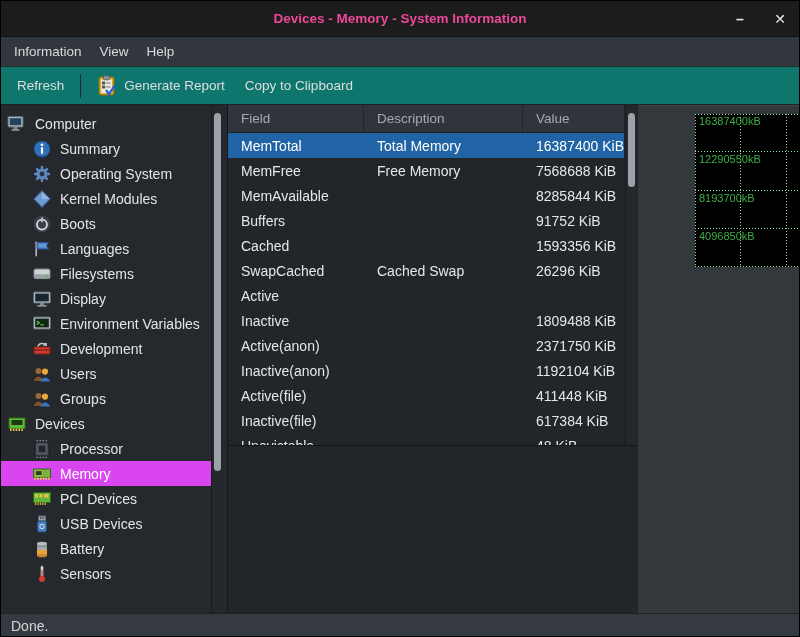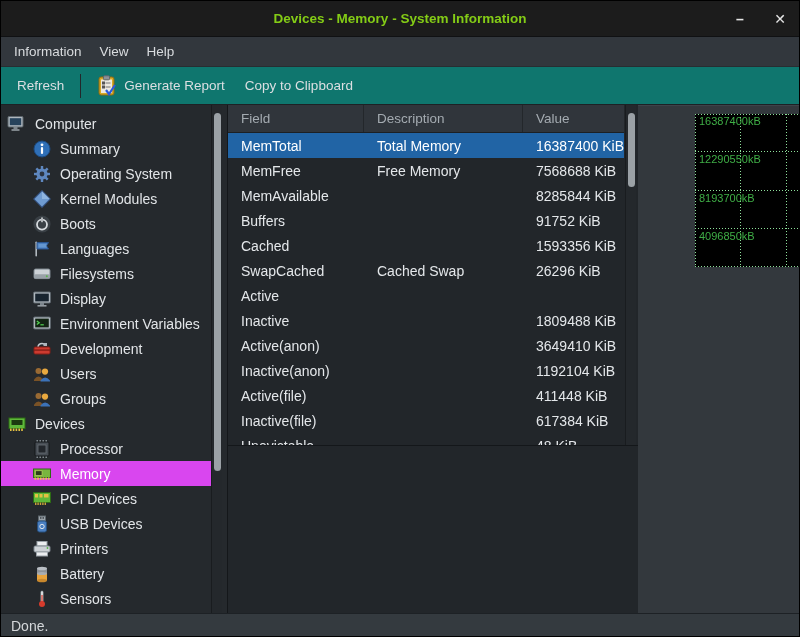--- a/index.html
+++ b/index.html
@@ -1,19 +1,19 @@
 <!DOCTYPE html>
 <html><head>
 <meta charset="utf-8">
 <style>
   html,body{margin:0;padding:0;background:#101214;font-family:"Liberation Sans","DejaVu Sans",sans-serif;-webkit-font-smoothing:antialiased;}
   .window{position:relative;width:800px;height:637px;background:#25292d;overflow:hidden;border:1px solid #000;box-sizing:border-box;}
   
   .titlebar{height:36px;background:#1c1c1c;display:flex;align-items:center;justify-content:center;position:relative;border-bottom:1px solid #101113;box-sizing:border-box;}
-  .title{color:#84cc16;font-size:13.5px;font-weight:bold;}
+  .title{color:#ec4899;font-size:13.5px;font-weight:bold;}
   .winbtns{position:absolute;right:10px;top:0;height:100%;display:flex;align-items:center;gap:22px;}
   .winbtn{color:#e6e6e6;font-size:14px;font-weight:bold;width:18px;text-align:center;cursor:default;line-height:18px;}
   
   .menubar{height:30px;background:#32373d;display:flex;align-items:center;padding-left:4px;border-bottom:1px solid #282d32;box-sizing:border-box;}
   .menu-item{color:#d8dbde;font-size:13.5px;padding:4px 9px;}
   
   .toolbar{height:38px;background:#0f766e;display:flex;align-items:center;padding-left:6px;border-bottom:1px solid #1d2125;box-sizing:border-box;}
   .tool-btn{display:flex;align-items:center;gap:7px;color:#dcdfe2;font-size:13.5px;padding:6px 10px;border-radius:3px;}
   .tool-sep{width:1px;height:24px;background:#23272b;margin:0 6px;}
   .tool-icon{width:20px;height:22px;display:inline-block;}
@@ -273,29 +273,20 @@
                 <rect x="6.5" y="2" width="7" height="5" fill="#9aa2a8" stroke="#5d666d"></rect>
                 <rect x="8" y="3.2" width="1.5" height="1.5" fill="#3a4046"></rect>
                 <rect x="10.5" y="3.2" width="1.5" height="1.5" fill="#3a4046"></rect>
                 <rect x="5.5" y="7" width="9" height="11" rx="2" fill="#4a7fc1" stroke="#27507f"></rect>
                 <circle cx="10" cy="12.5" r="2.2" fill="none" stroke="#dfe5ea" stroke-width="1"></circle>
               </svg></span>
             <span>USB Devices</span>
           </div>
           <div class="side-row lvl2">
             <span class="side-icon"><svg viewBox="0 0 20 20">
-                <rect x="5" y="2.5" width="10" height="4.5" fill="#eceef0" stroke="#9aa2a8"></rect>
-                <rect x="2" y="7" width="16" height="6" rx="1.2" fill="#cdd2d6" stroke="#7d868d"></rect>
-                <circle cx="15.5" cy="9" r="0.9" fill="#58b34a"></circle>
-                <rect x="4.5" y="13" width="11" height="4" fill="#eceef0" stroke="#9aa2a8"></rect>
-              </svg></span>
-            <span>Printers</span>
-          </div>
-          <div class="side-row lvl2">
-            <span class="side-icon"><svg viewBox="0 0 20 20">
                 <rect x="5" y="4.5" width="10" height="5" fill="#8d9298"></rect>
                 <rect x="5" y="9.5" width="10" height="7" fill="#e8a33c"></rect>
                 <ellipse cx="10" cy="16.5" rx="5" ry="1.8" fill="#c9882d"></ellipse>
                 <ellipse cx="10" cy="9.5" rx="5" ry="1.5" fill="#a8adb3"></ellipse>
                 <ellipse cx="10" cy="4.5" rx="5" ry="1.8" fill="#b9bec4"></ellipse>
               </svg></span>
             <span>Battery</span>
           </div>
           <div class="side-row lvl2">
             <span class="side-icon"><svg viewBox="0 0 20 20">
@@ -354,21 +345,21 @@
               <div class="td c2"></div>
             </div>
             <div class="trow">
               <div class="td c1">Inactive</div>
               <div class="td c2"></div>
               <div class="td c3">1809488 KiB</div>
             </div>
             <div class="trow">
               <div class="td c1">Active(anon)</div>
               <div class="td c2"></div>
-              <div class="td c3">3649410 KiB</div>
+              <div class="td c3">2371750 KiB</div>
             </div>
             <div class="trow">
               <div class="td c1">Inactive(anon)</div>
               <div class="td c2"></div>
               <div class="td c3">1192104 KiB</div>
             </div>
             <div class="trow">
               <div class="td c1">Active(file)</div>
               <div class="td c2"></div>
               <div class="td c3">411448 KiB</div>

